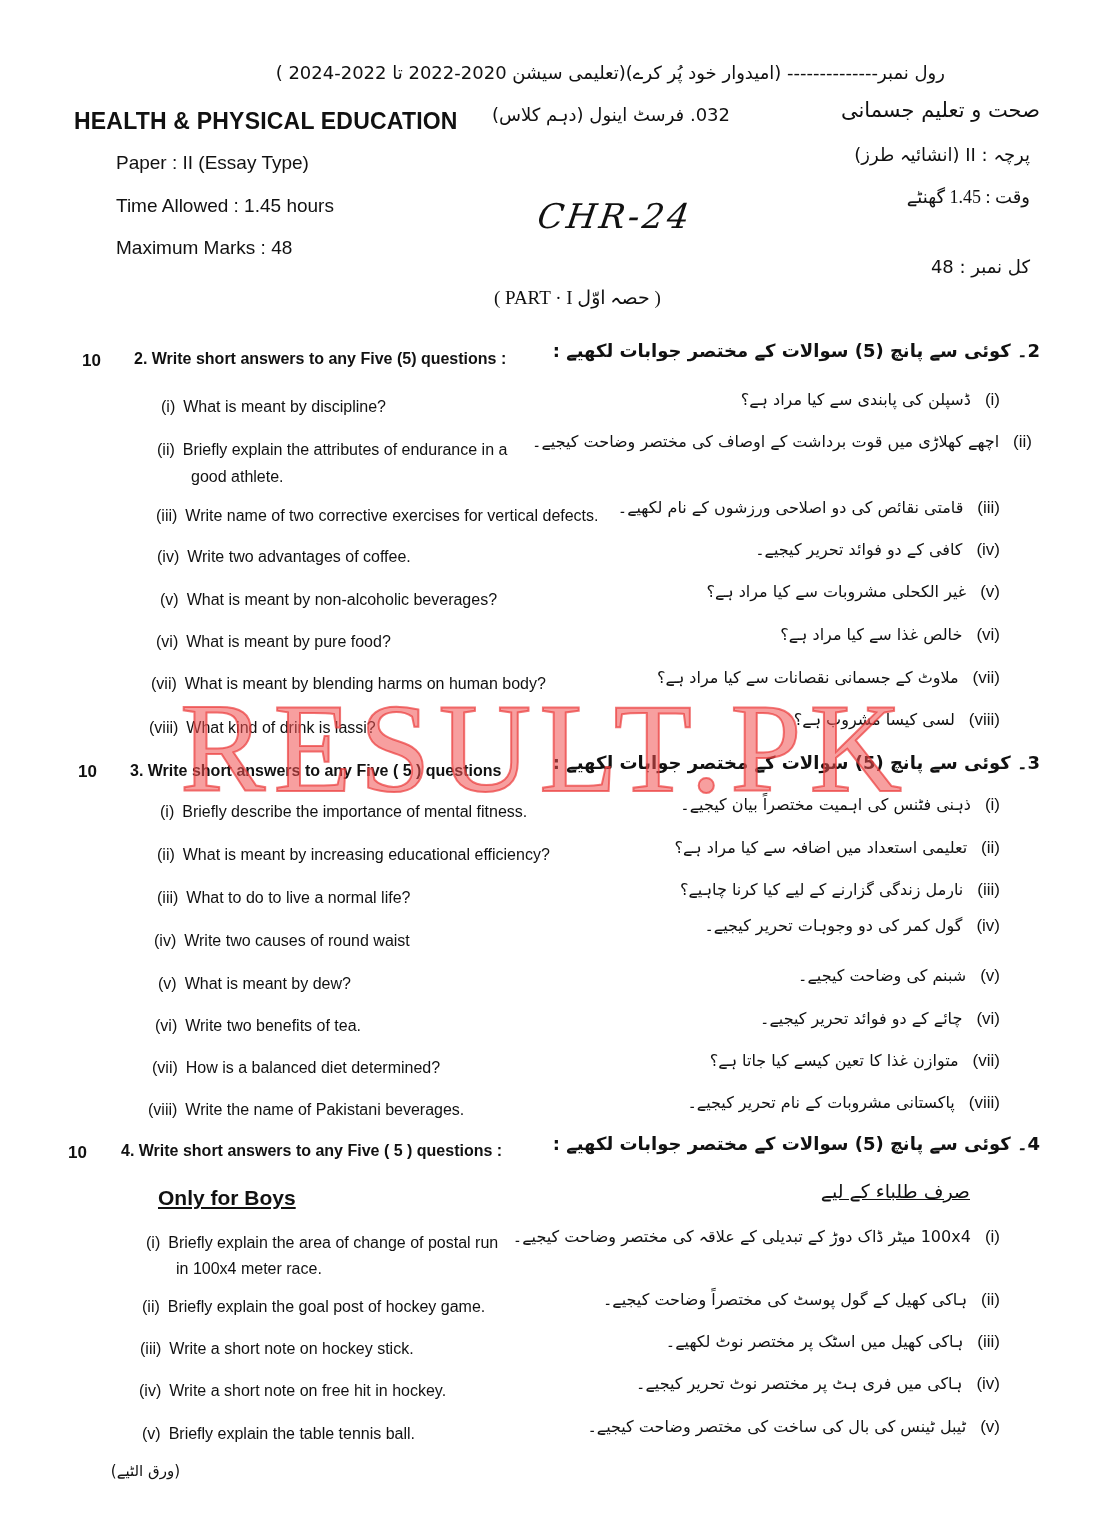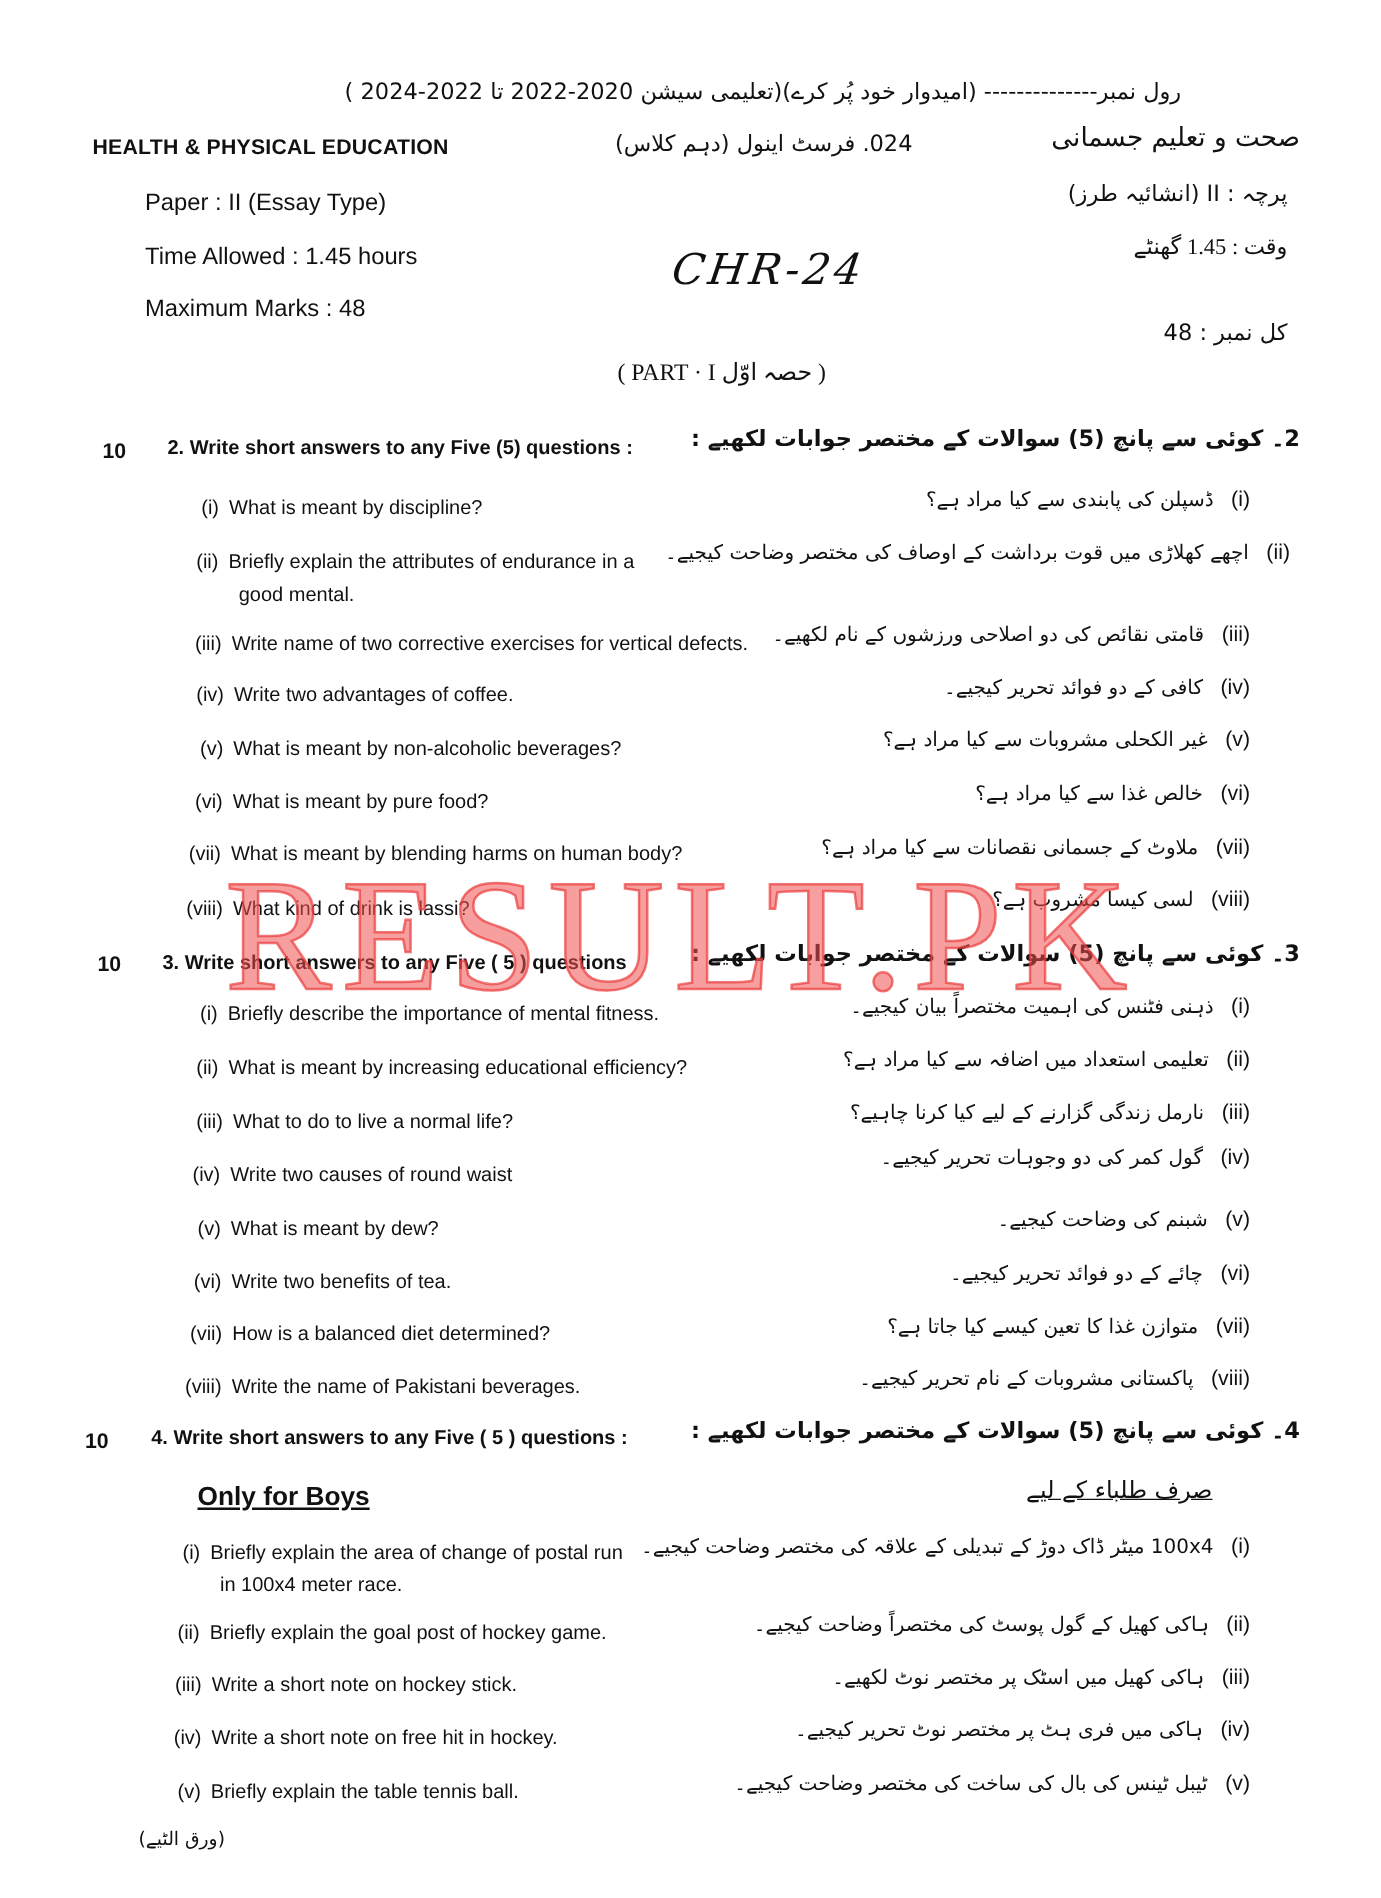--- a/index.html
+++ b/index.html
@@ -2,21 +2,21 @@
 <html><head>
 <meta charset="utf-8">
 <style>
   html, body { margin: 0; padding: 0; background: #ffffff; }
   body {
     width: 1105px; height: 1518px; position: relative; overflow: hidden;
     font-family: "Liberation Sans", sans-serif; color: #111;
   }
   .abs { position: absolute; white-space: nowrap; }
   .ur { direction: rtl; font-family: "DejaVu Sans", sans-serif; }
-  .hdr-title { font-weight: bold; font-size: 17px; letter-spacing: 0.2px; }
+  .hdr-title { font-weight: bold; font-size: 23px; letter-spacing: 0.2px; }
   .meta { font-size: 19px; }
   .ur-meta { font-size: 18px; }
   .sig { font-family: "DejaVu Serif", serif; font-style: italic; font-size: 34px; letter-spacing: 3px; transform: skewX(-8deg); }
   .part { font-family: "Liberation Serif", serif; font-size: 19px; }
   .marks { font-weight: bold; font-size: 17px; }
   .qhead { font-weight: bold; font-size: 16px; }
   .ur-qhead { font-size: 18px; font-weight: bold; }
   .item { font-size: 16px; }
   .item .num { display: inline-block; margin-right: 8px; }
   .ur-item { font-size: 16px; }
@@ -31,21 +31,21 @@
     pointer-events: none; text-align: center;
   }
   .footer-ur { font-size: 15px; }
 </style>
 </head>
 <body>
 
 <div class="abs ur ur-meta" style="left:225px; top:62px; width:720px; text-align:right;">رول نمبر-------------- (امیدوار خود پُر کرے)(تعلیمی سیشن 2020-2022 تا 2022-2024 )</div>
 
 <div class="abs hdr-title" style="left:74px; top:108px;">HEALTH &amp; PHYSICAL EDUCATION</div>
-<div class="abs ur ur-meta" style="left:505px; top:104px; width:225px; text-align:right;">024. فرسٹ اینول (دہم کلاس)</div>
+<div class="abs ur ur-meta" style="left:505px; top:104px; width:225px; text-align:right;">032. فرسٹ اینول (دہم کلاس)</div>
 <div class="abs ur" style="left:800px; top:98px; width:240px; text-align:right; font-size:21px;">صحت و تعلیم جسمانی</div>
 
 <div class="abs meta" style="left:116px; top:152px;">Paper : II (Essay Type)</div>
 <div class="abs ur ur-meta" style="left:790px; top:144px; width:240px; text-align:right;">پرچہ : II (انشائیہ طرز)</div>
 
 <div class="abs meta" style="left:116px; top:195px;">Time Allowed : 1.45 hours</div>
 <div class="abs ur ur-meta" style="left:840px; top:186px; width:190px; text-align:right;font-family:Liberation Serif, serif;">وقت : 1.45 گھنٹے</div>
 
 <div class="abs sig" style="left:538px; top:196px;">CHR-24</div>
 
@@ -56,21 +56,21 @@
 
 <div>
   <div class="abs marks" style="left:82px; top:351px;">10</div>
   <div class="abs qhead" style="left:134px; top:350px;">2. Write short answers to any Five (5) questions :</div>
   <div class="abs ur ur-qhead" style="left:640px; top:340px; width:400px; text-align:right;">2۔ کوئی سے پانچ (5) سوالات کے مختصر جوابات لکھیے :</div>
 
   <div class="abs item" style="left:161px; top:398px;"><span class="num">(i)</span><span>What is meant by discipline?</span></div>
   <div class="abs ur ur-item" style="left:660px; top:390px; width:340px; text-align:right;"><span class="num">(i)</span><span>ڈسپلن کی پابندی سے کیا مراد ہے؟</span></div>
 
   <div class="abs item" style="left:157px; top:441px;"><span class="num">(ii)</span><span>Briefly explain the attributes of endurance in a</span></div>
-  <div class="abs item" style="left:191px; top:468px;">good mental.</div>
+  <div class="abs item" style="left:191px; top:468px;">good athlete.</div>
   <div class="abs ur ur-item" style="left:602px; top:432px; width:430px; text-align:left;"><span class="num">(ii)</span><span>اچھے کھلاڑی میں قوت برداشت کے اوصاف کی مختصر وضاحت کیجیے۔</span></div>
 
   <div class="abs item" style="left:156px; top:507px;"><span class="num">(iii)</span><span>Write name of two corrective exercises for vertical defects.</span></div>
   <div class="abs ur ur-item" style="left:680px; top:498px; width:320px; text-align:right;"><span class="num">(iii)</span><span>قامتی نقائص کی دو اصلاحی ورزشوں کے نام لکھیے۔</span></div>
 
   <div class="abs item" style="left:157px; top:548px;"><span class="num">(iv)</span><span>Write two advantages of coffee.</span></div>
   <div class="abs ur ur-item" style="left:760px; top:540px; width:240px; text-align:right;"><span class="num">(iv)</span><span>کافی کے دو فوائد تحریر کیجیے۔</span></div>
 
   <div class="abs item" style="left:160px; top:591px;"><span class="num">(v)</span><span>What is meant by non-alcoholic beverages?</span></div>
   <div class="abs ur ur-item" style="left:730px; top:582px; width:270px; text-align:right;"><span class="num">(v)</span><span>غیر الکحلی مشروبات سے کیا مراد ہے؟</span></div>

